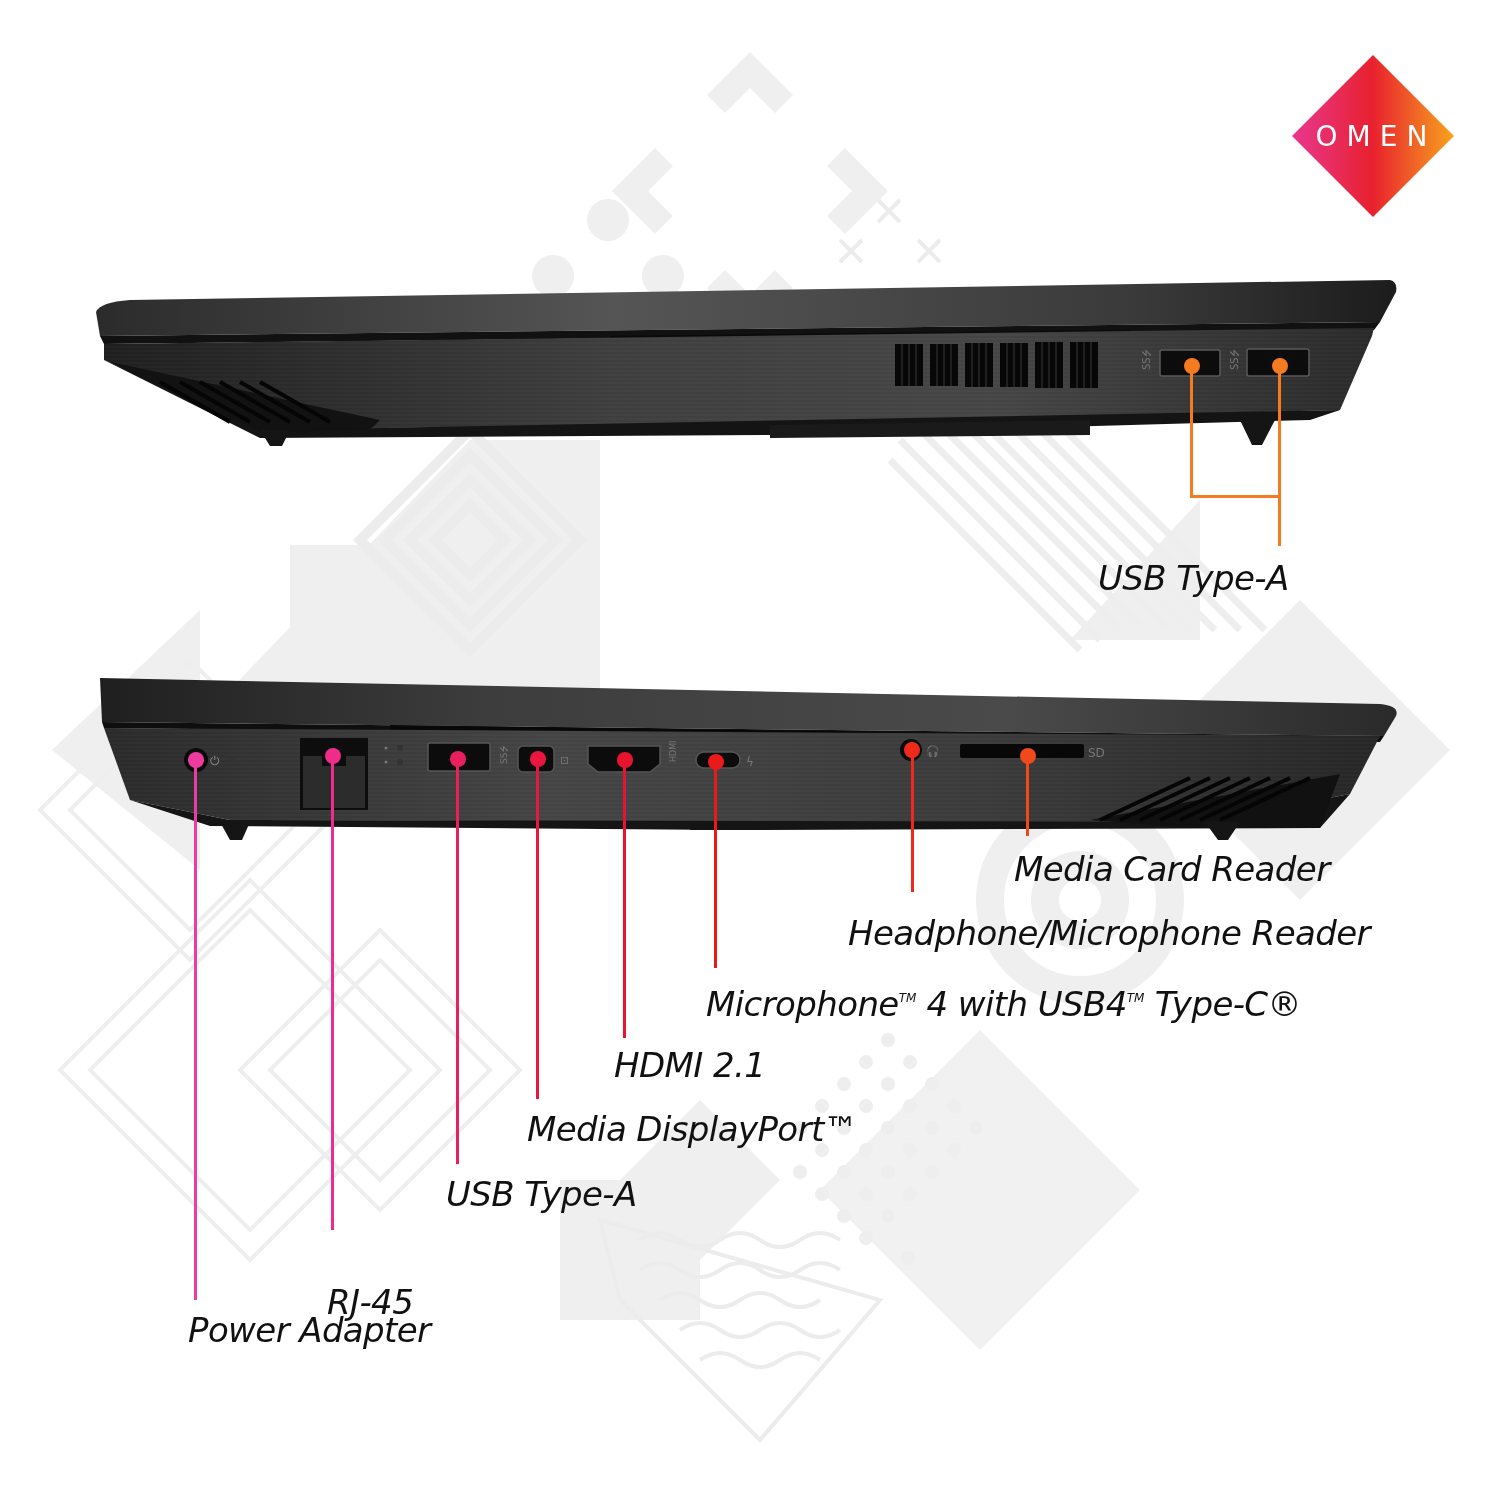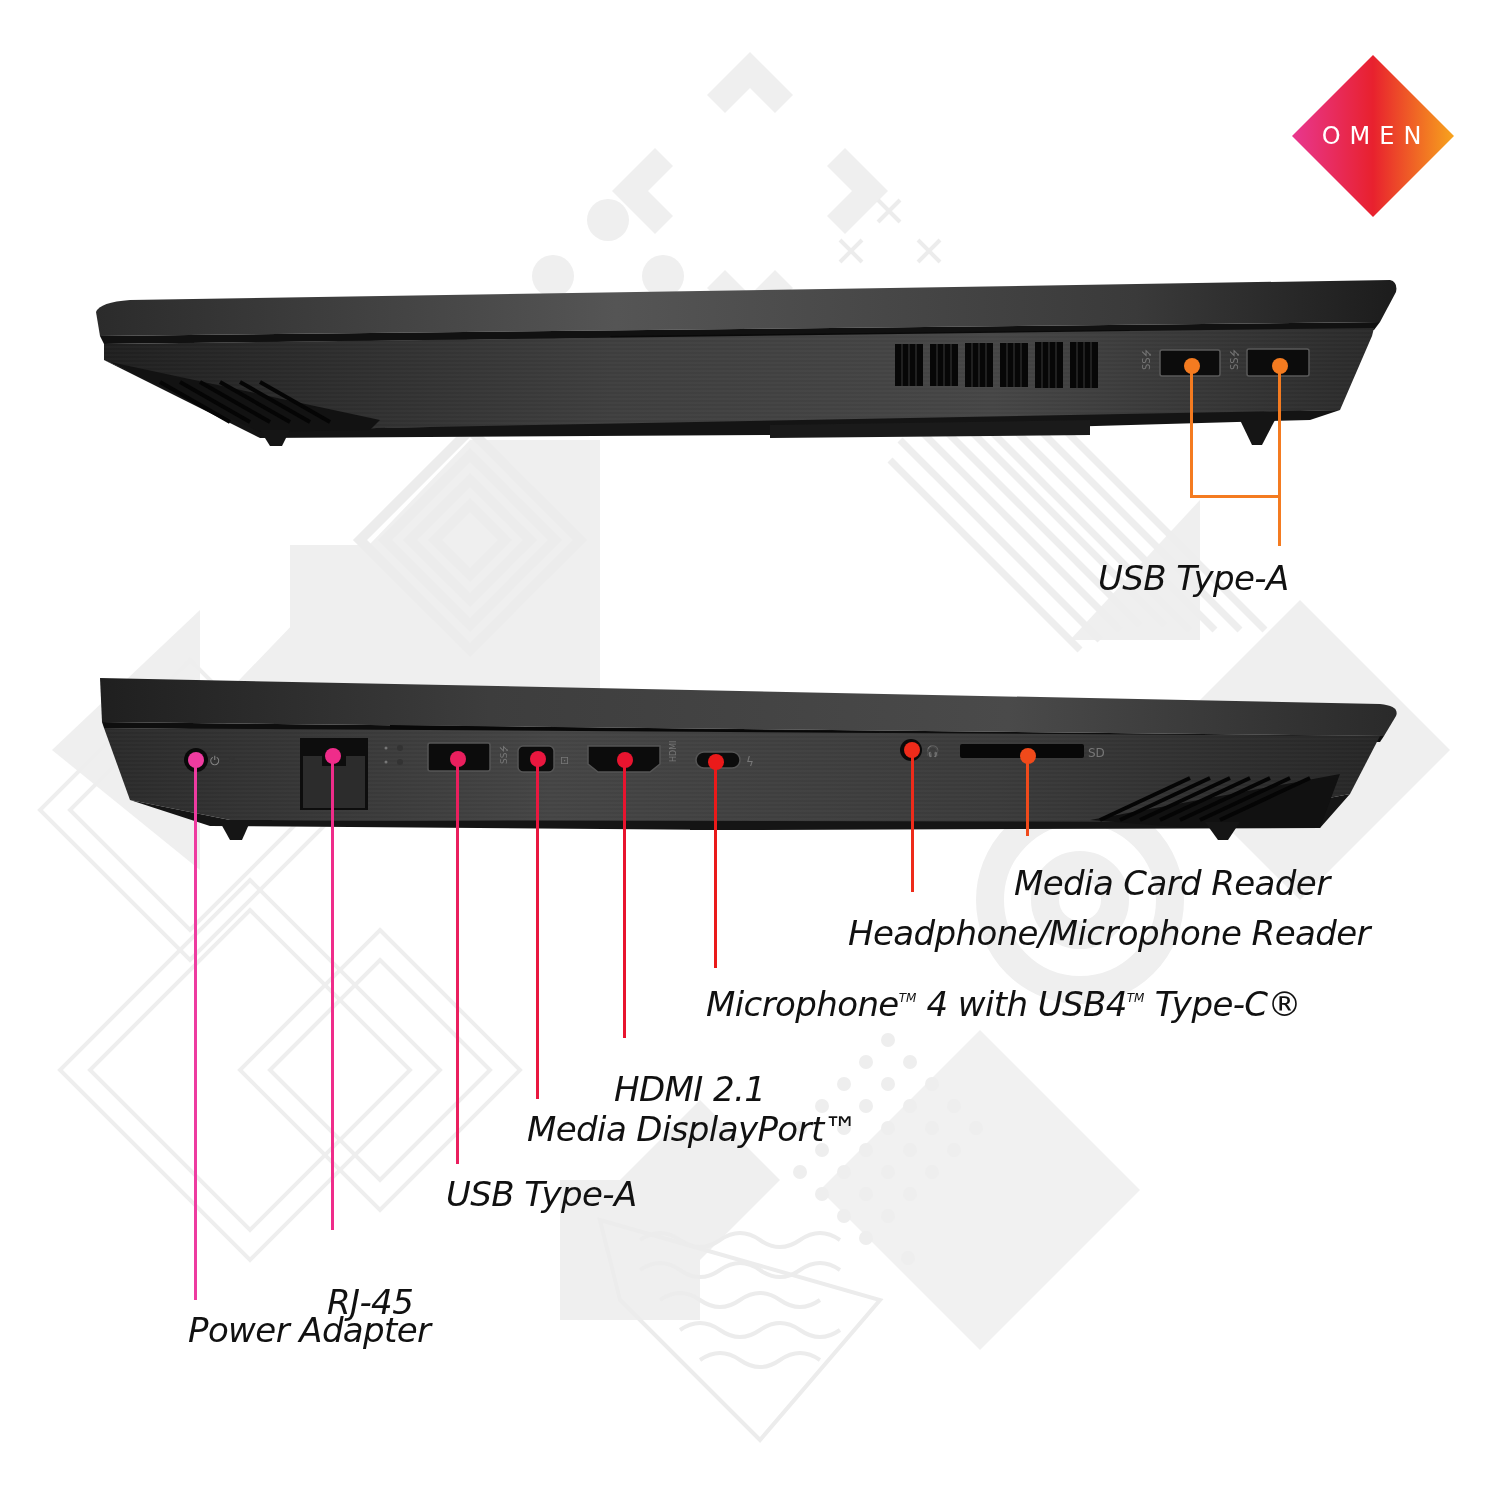--- a/index.html
+++ b/index.html
@@ -6,21 +6,21 @@
   body {
     width: 1500px; height: 1500px; position: relative; overflow: hidden;
     background: #ffffff;
     font-family: "DejaVu Sans", sans-serif;
   }
   .bg { position: absolute; left: 0; top: 0; width: 1500px; height: 1500px; }
   .logo { position: absolute; left: 1292px; top: 55px; width: 162px; height: 162px; }
   .logo-text {
     position: absolute; left: 0; top: 0; width: 162px; height: 162px;
     display: flex; align-items: center; justify-content: center;
-    color: #fff; font-size: 24px; letter-spacing: 9px; font-weight: 400;
+    color: #fff; font-size: 28px; letter-spacing: 9px; font-weight: 400;
     font-family: "DejaVu Sans", sans-serif; padding-left: 6px; box-sizing: border-box;
   }
   .laptop { position: absolute; }
   .label {
     position: absolute; color: #111; font-size: 34px; line-height: 40px;
     font-family: "DejaVu Sans", sans-serif; font-weight: 300; white-space: nowrap;
     letter-spacing: -0.6px;
     font-style: italic;
   }
   .label sup { font-size: 12px; vertical-align: 14px; letter-spacing: 0; }
@@ -318,27 +318,27 @@
 <div class="dot" style="left:450px; top:751px; background:#ea1f5e;"></div>
 <div class="leader" style="left:456px; top:759px; height:405px; background:#ea1f5e;"></div>
 <div class="label" style="left:446px; top:1174px;">USB Type-A</div>
 
 <div class="dot" style="left:530px; top:751px; background:#e9173f;"></div>
 <div class="leader" style="left:536px; top:759px; height:340px; background:#e9173f;"></div>
 <div class="label" style="left:527px; top:1109px;">Media DisplayPort™</div>
 
 <div class="dot" style="left:617px; top:752px; background:#e8142f;"></div>
 <div class="leader" style="left:623px; top:760px; height:278px; background:#e8142f;"></div>
-<div class="label" style="left:614px; top:1045px;margin-top:24px;">HDMI 2.1</div>
+<div class="label" style="left:614px; top:1045px;">HDMI 2.1</div>
 
 <div class="dot" style="left:708px; top:754px; background:#ea1a1a;"></div>
 <div class="leader" style="left:714px; top:762px; height:206px; background:#ea1a1a;"></div>
 <div class="label" style="left:706px; top:978px;">
   <span>Microphone</span><sup>TM</sup><span> 4 with USB4</span><sup>TM</sup><span> Type-C®</span>
 </div>
 
 <div class="dot" style="left:904px; top:742px; background:#ee2b1a;"></div>
 <div class="leader" style="left:911px; top:750px; height:142px; background:#ee2b1a;"></div>
 <div class="label" style="left:848px; top:913px;">Headphone/Microphone Reader</div>
 
 <div class="dot" style="left:1020px; top:748px; background:#f04a1b;"></div>
 <div class="leader" style="left:1026px; top:756px; height:80px; background:#f04a1b;"></div>
-<div class="label" style="left:1014px; top:849px;margin-top:14px;">Media Card Reader</div>
+<div class="label" style="left:1014px; top:849px;">Media Card Reader</div>
 
 </body></html>

